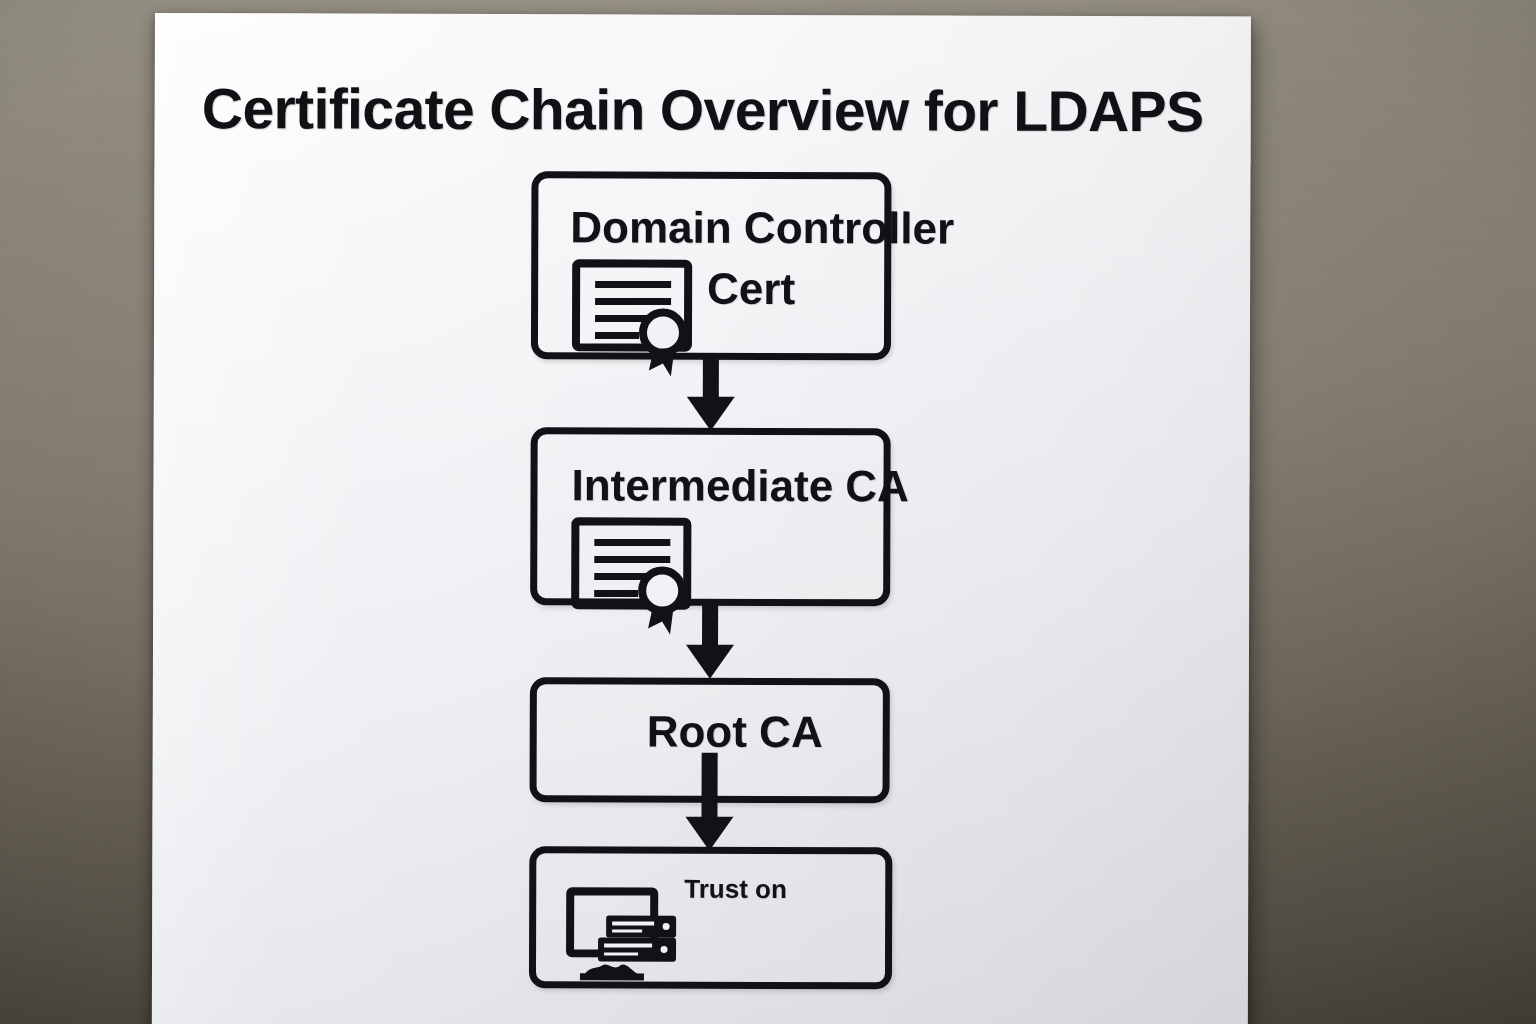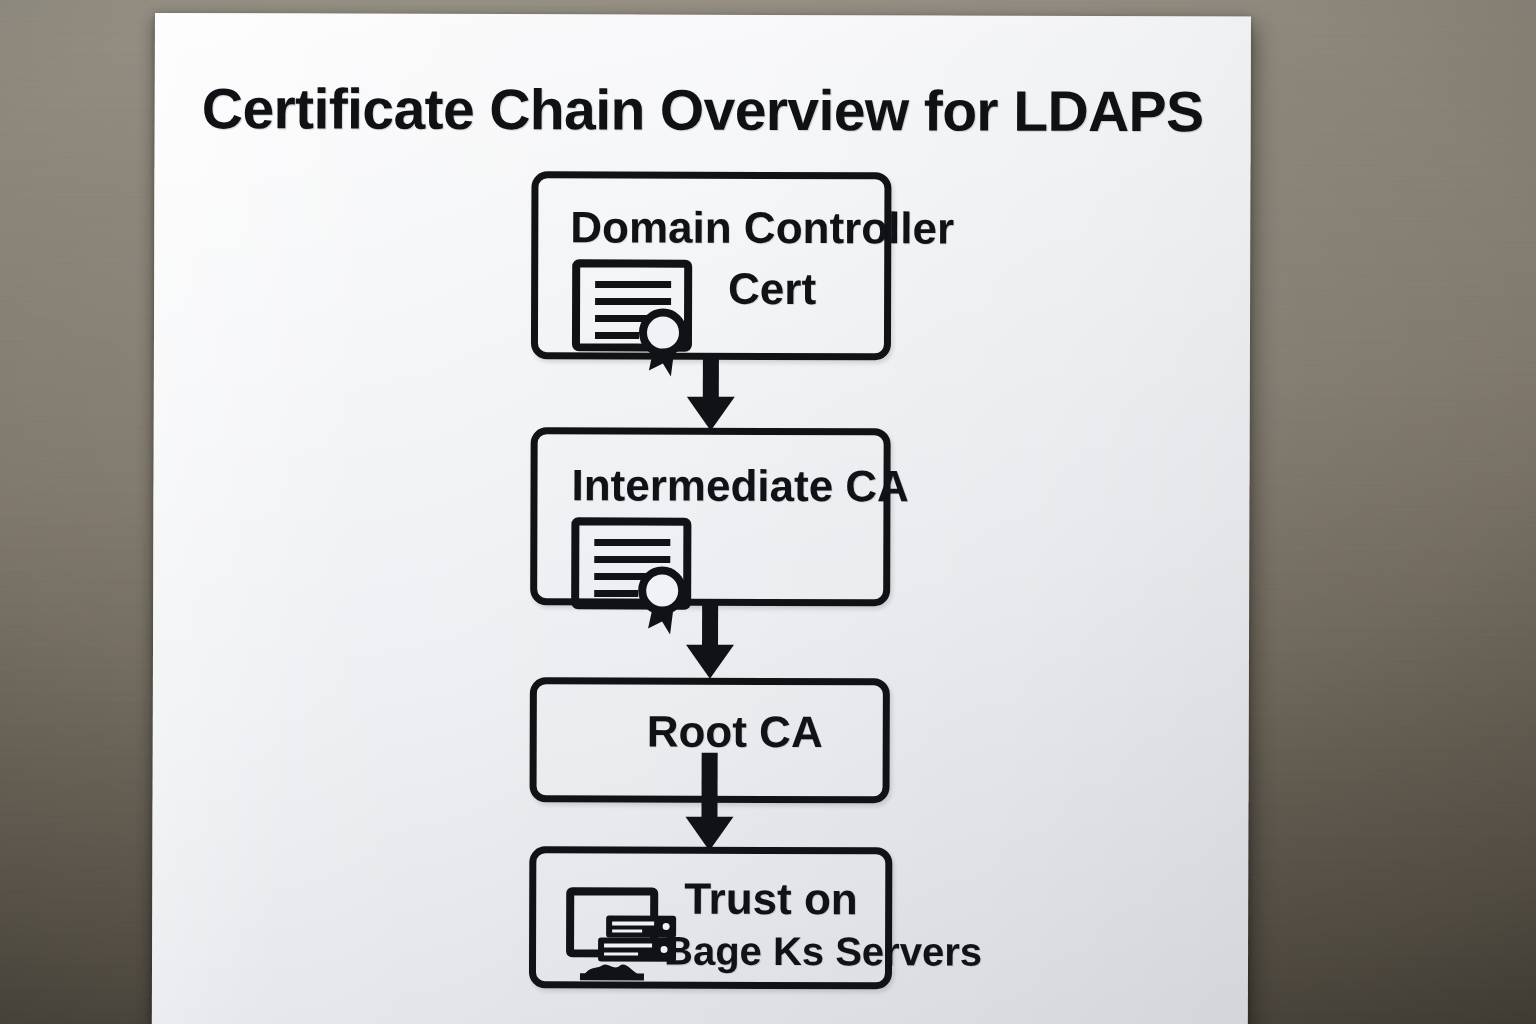--- a/index.html
+++ b/index.html
@@ -132,33 +132,33 @@
     position: absolute;
     color: #111216;
     font-weight: bold;
     white-space: nowrap;
     text-shadow: 0.8px 0.8px 0.8px rgba(0,0,0,0.14);
   }
 
   
   #node-dc { left: 377px; top: 157px; width: 360px; height: 188px; }
   #node-dc .lbl-a { left: 32px; top: 24px; font-size: 44px; }
-  #node-dc .lbl-b { left: 190px; top: 85px; font-size: 44px; }
+  #node-dc .lbl-b { left: 169px; top: 85px; font-size: 44px; }
 
   
   #node-ica { left: 377px; top: 413px; width: 360px; height: 178px; }
   #node-ica .lbl-a { left: 34px; top: 26px; font-size: 44px; }
 
   
   #node-root { left: 377px; top: 663px; width: 360px; height: 125px; }
   #node-root .lbl-a { left: 110px; top: 22px; font-size: 44px; text-align: right; }
 
   
   #node-trust { left: 377px; top: 832px; width: 363px; height: 142px; }
-  #node-trust .lbl-a { left: 148px; top: 20px; font-size: 44px; }
+  #node-trust .lbl-a { left: 148px; top: 20px; font-size: 26px; }
   #node-trust .lbl-b { left: 128px; top: 75px; font-size: 40px; }
 
   
   .icon {
     position: absolute;
   }
   #icon-cert-dc  { left: 33px; top: 80px; width: 140px; height: 102px; }
   #icon-cert-ica { left: 33px; top: 82px; width: 140px; height: 102px; }
   #icon-server   { left: 28px; top: 32px; width: 132px; height: 100px; }
   .icon svg { display: block; width: 100%; height: 100%; overflow: visible; }
@@ -242,21 +242,20 @@
 
       <div class="arrow" id="arrow-3">
         <svg viewBox="0 0 60 100" width="60" height="100">
           <rect x="22" y="0" width="16" height="72" fill="#111216"></rect>
           <path d="M 6 64 L 54 64 L 30 98 Z" fill="#111216"></path>
         </svg>
       </div>
 
       <div class="node" id="node-trust">
         <div class="node-label lbl-a">Trust on</div>
-        <div class="node-label lbl-b">Bage Ks Servers</div>
 
         <div class="icon" id="icon-server">
           <svg viewBox="0 0 132 100">
 
             <rect x="6" y="6" width="84" height="62" rx="2" ry="2" fill="none" stroke="#111216" stroke-width="8"></rect>
 
             <path d="M 20 90 C 26 80 32 84 38 80 C 44 76 50 86 56 80 C 62 76 68 86 76 90 Z" fill="#111216"></path>
             <rect x="16" y="88" width="64" height="7" fill="#111216"></rect>
 
             <g>

